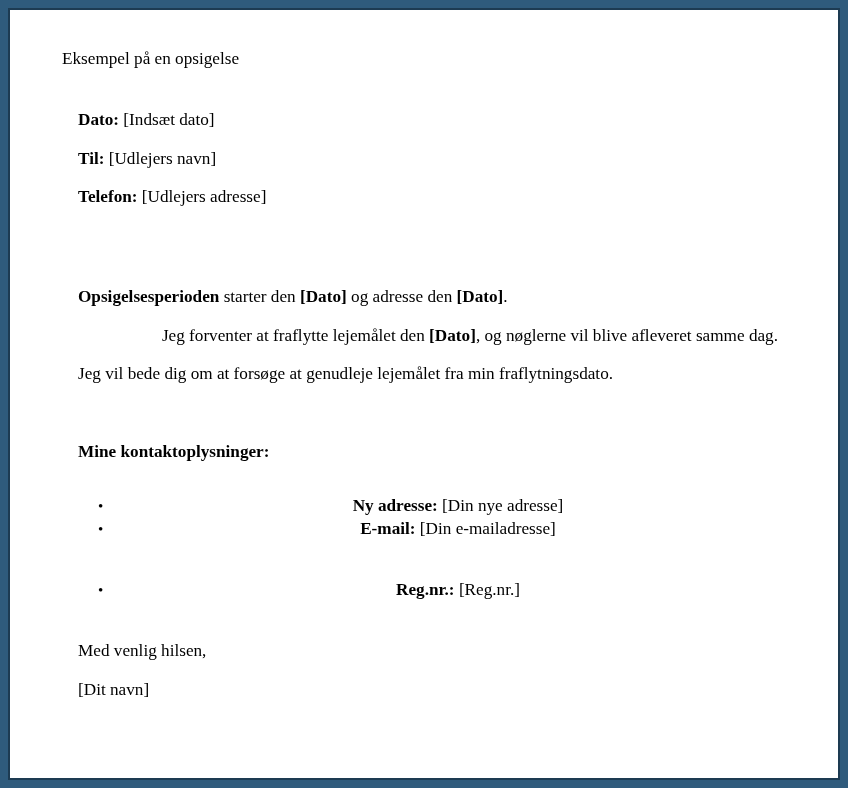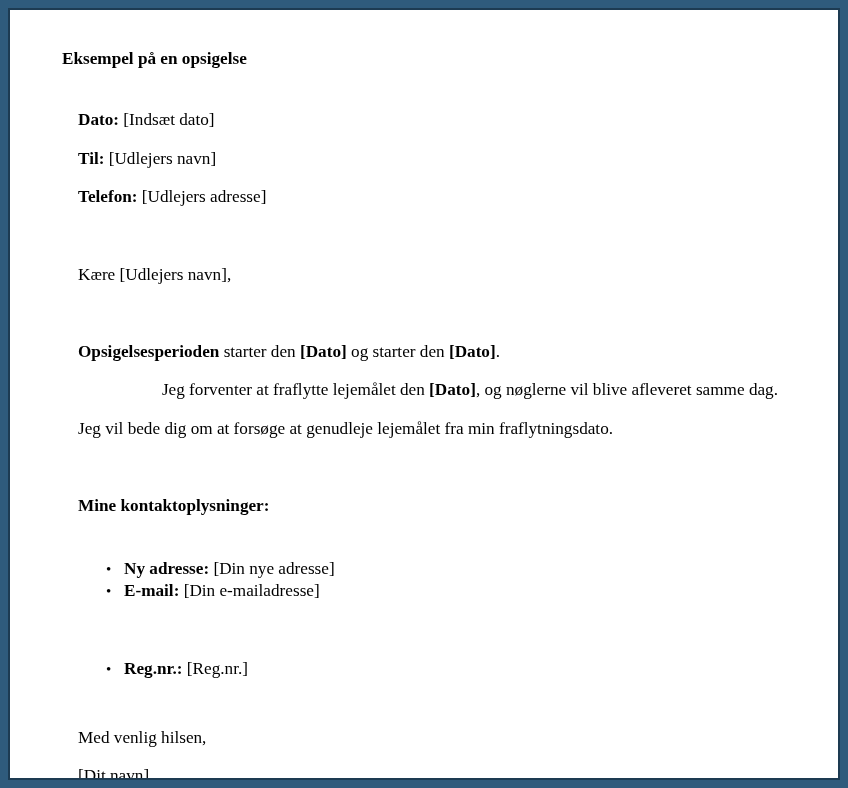--- a/index.html
+++ b/index.html
@@ -49,21 +49,21 @@
     left: 54px;
     top: 40px;
     right: 40px;
     font-size: 17.2px;
     line-height: 22.6px;
     color: #000000;
     -webkit-font-smoothing: antialiased;
   }
 
   .doc-title {
-    font-weight: bold;
+    font-weight: normal;
     margin: 0;
     padding: 0;
   }
 
   .para {
     margin: 16px;
     padding: 0;
   }
 
   .spacer {
@@ -72,22 +72,23 @@
   .spacer-sm {
     height: 16px;
   }
 
   b, .b {
     font-weight: bold;
   }
 
   ul.doc-list {
     list-style: none;
-    margin: 8px;
+    margin: 0;
     padding: 0;
+    text-align: center;
   }
   ul.doc-list li {
     position: relative;
     padding-left: 54px;
     margin: 0;
     line-height: 22.6px;
   }
   ul.doc-list li::before {
     content: "\2022";
     position: absolute;
@@ -131,27 +132,26 @@
         <b class="b">Til:</b>
         <span>[Udlejers navn]</span>
       </p>
       <p class="para">
         <b class="b">Telefon:</b>
         <span>[Udlejers adresse]</span>
       </p>
 
       <div class="spacer"></div>
 
-      <p class="para">Kære [Udlejers navn],</p>
 
 
       <div class="spacer"></div>
 
       <p class="para">
-        <b class="b">Opsigelsesperioden</b><span> starter den </span><b class="b">[Dato]</b><span> og starter den </span><b class="b">[Dato]</b><span>.</span>
+        <b class="b">Opsigelsesperioden</b><span> starter den </span><b class="b">[Dato]</b><span> og adresse den </span><b class="b">[Dato]</b><span>.</span>
       </p>
 
       <p class="para wrap-para">
         <span>Jeg forventer at fraflytte lejemålet den </span><b class="b">[Dato]</b><span>, og nøglerne vil blive afleveret samme dag.</span>
       </p>
 
       <p class="para">Jeg vil bede dig om at forsøge at genudleje lejemålet fra min fraflytningsdato.</p>
 
       <div class="spacer"></div>
 

